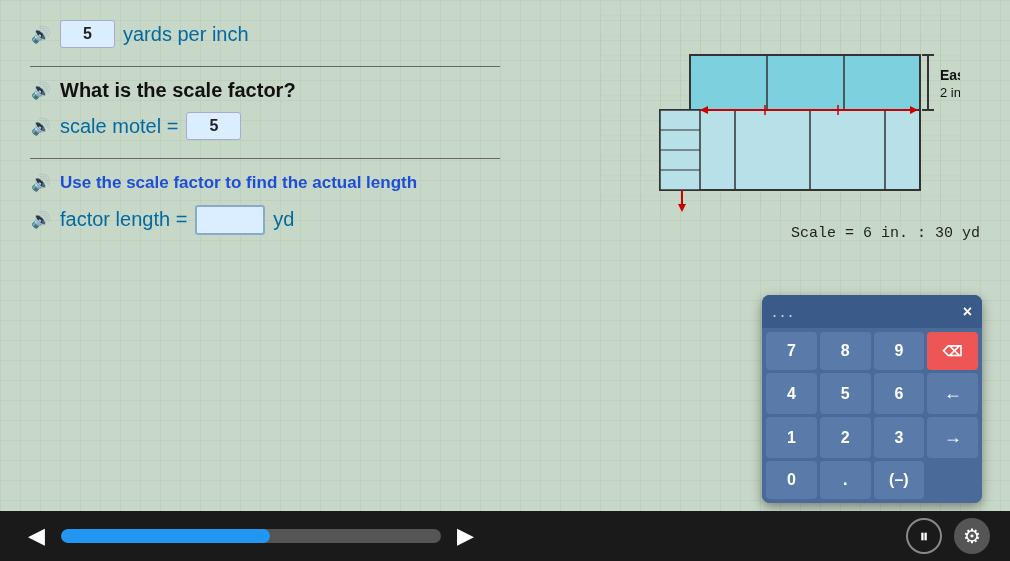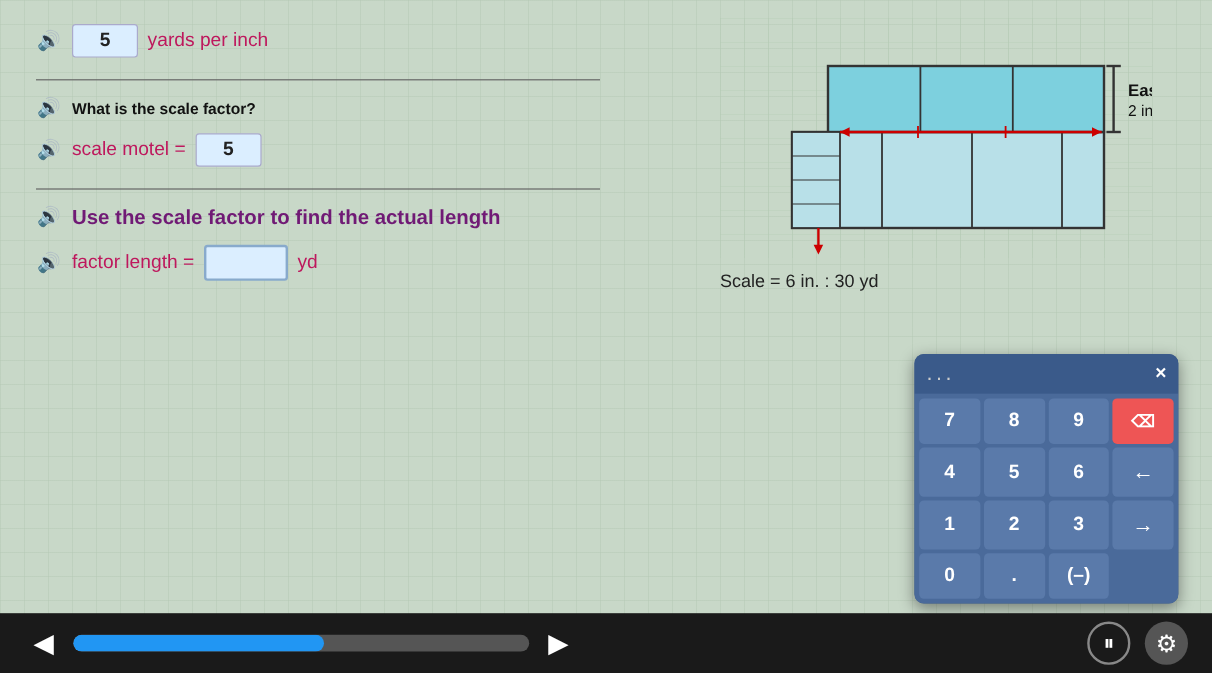--- a/index.html
+++ b/index.html
@@ -62,27 +62,27 @@
       align-items: center;
       justify-content: center;
       color: #555;
       font-size: 16px;
       cursor: pointer;
       flex-shrink: 0;
     }
 
     .text-bold {
       font-weight: bold;
-      font-size: 13px;
+      font-size: 20px;
       color: #111;
     }
 
     .text-normal {
-      font-size: 16px;
-      color: #be185d;
+      font-size: 20px;
+      color: #0369a1;
     }
 
     .answer-box {
       display: inline-block;
       width: 55px;
       height: 28px;
       background: #dbeeff;
       border: 1.5px solid #aac;
       border-radius: 3px;
       text-align: center;
@@ -111,25 +111,26 @@
       top: 15px;
       right: 30px;
       width: 380px;
     }
 
     .motel-svg-wrapper {
       position: relative;
     }
 
     .scale-label {
-      text-align: left;
+      text-align: right;
       font-size: 15px;
       color: #222;
       margin-top: 6px;
       font-weight: 500;
+      font-family: Liberation Mono, monospace;
     }
 
     
     .calculator {
       position: absolute;
       right: 28px;
       bottom: 58px;
       width: 220px;
       background: #3a5a8a;
       border-radius: 8px;
@@ -264,21 +265,21 @@
       color: white;
       font-size: 20px;
       cursor: pointer;
       display: flex;
       align-items: center;
       justify-content: center;
     }
 
     .multi-line-text {
       font-size: 17px;
-      color: #701a75;
+      color: #1d4ed8;
       font-weight: bold;
       line-height: 1.4;
     }
   </style>
 </head>
 <body>
 
 <div class="main-container">
 
   <div class="left-panel">

